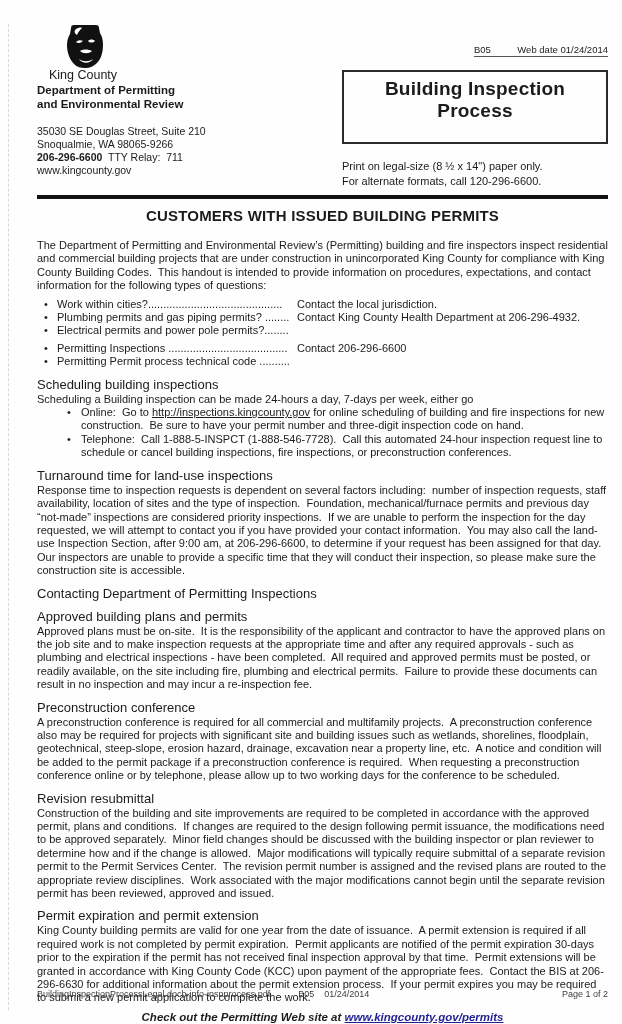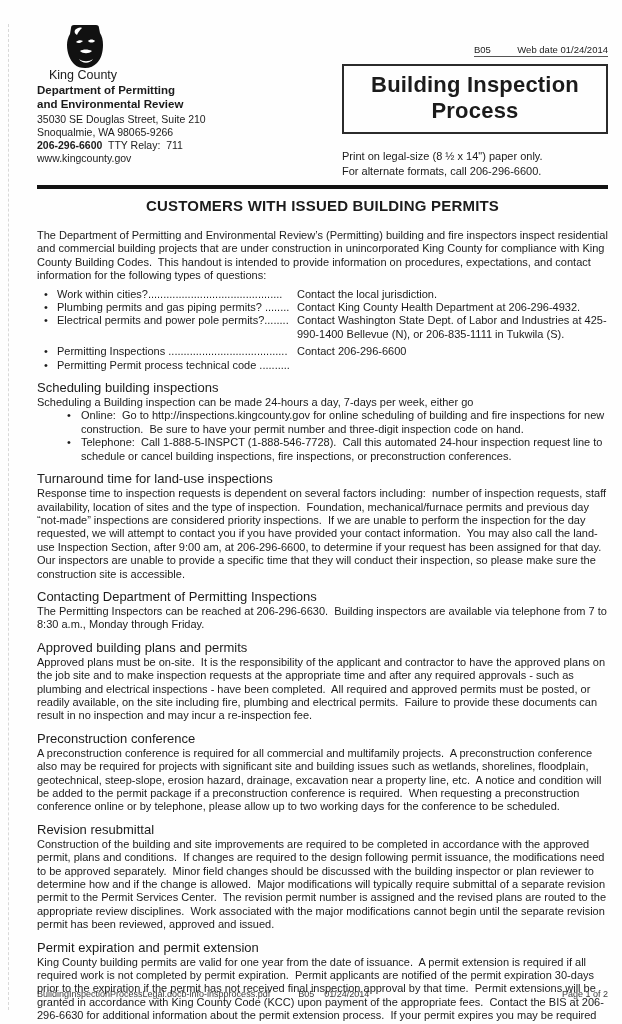--- a/index.html
+++ b/index.html
@@ -11,45 +11,45 @@
   .page{position:relative;width:622px;height:1024px;background:#fefefe;}
   .scan-line{position:absolute;left:8px;top:24px;bottom:14px;border-left:1px dashed #c9c9c9;opacity:.7;}
   .content{position:absolute;left:37px;top:24px;width:571px;}
 
   
   .header{display:flex;justify-content:space-between;align-items:flex-start;}
   .h-left{width:252px;font-size:10.5px;line-height:13px;}
   .logo{margin-left:28px;margin-bottom:1px;display:block;}
   .kc-name{font-weight:normal;font-size:12.5px;margin:1px 12px 2px;}
   .dept{font-weight:bold;font-size:11.5px;line-height:13.5px;}
-  .addr{margin-top:2px;}
+  .addr{margin-top:14px;}
   .phone-line .ph{font-weight:bold;}
   .h-right{width:266px;padding-top:20px;}
   .webdate{display:flex;justify-content:space-between;width:134px;margin-left:auto;
            font-size:9.5px;color:#222;border-bottom:1px solid #555;padding-bottom:1px;}
-  .title-box{border:2px solid #2b2b2b;margin-top:7px;padding:6px 4px 8px;
-             text-align:center;font-size:22px;font-weight:bold;letter-spacing:.2px;}
+  .title-box{border:2px solid #2b2b2b;margin-top:13px;padding:6px 4px 20px;
+             text-align:center;font-size:19px;font-weight:bold;letter-spacing:.2px;}
   .print-note{text-align:left;font-size:11px;line-height:14.5px;margin-top:15px;}
   .rule{height:4px;background:#121212;margin-top:7px;}
 
   
   .h1{font-size:15px;font-weight:bold;text-align:center;margin:8px 0 15px;letter-spacing:.2px;}
   .body-text{font-size:11px;line-height:13.4px;white-space:pre-wrap;margin:0;}
   .contact-list{margin:5px 0 0;}
   .c-row{display:flex;font-size:11px;line-height:13.4px;}
   .c-bullet{flex:0 0 13px;padding-left:7px;box-sizing:content-box;}
   .c-q{flex:0 0 240px;white-space:nowrap;overflow:hidden;}
   .c-a{flex:1;}
   .c-gap{margin-top:4px;}
   .h2{font-size:13px;font-weight:normal;margin:8px 0 1px;}
   .sched-list{margin:0;}
   .s-row{display:flex;font-size:11px;line-height:13.4px;}
   .s-bullet{flex:0 0 14px;padding-left:30px;box-sizing:content-box;}
   .s-text{flex:1;white-space:pre-wrap;}
-  .link-dark{color:inherit;cursor:pointer;}
+  .link-dark{text-decoration:underline;color:inherit;cursor:pointer;}
   .closing{text-align:center;font-size:11.5px;font-weight:bold;font-style:italic;margin-top:6px;}
   .link-blue{color:#1f1f93;text-decoration:underline;cursor:pointer;}
 
   
   .footer{position:absolute;left:37px;right:14px;bottom:25px;display:flex;
           font-size:9px;color:#3d3d3d;align-items:baseline;}
   .footer .f1{}
   .footer .f2{margin-right:28px;}
   .footer .f3{margin-right:10px;}
   .footer .spacer{flex:1;}
@@ -80,21 +80,21 @@
         <div>www.kingcounty.gov</div>
       </div>
       <div class="h-right">
         <div class="webdate">
           <span>B05</span>
           <span>Web date 01/24/2014</span>
         </div>
         <div class="title-box">Building Inspection Process</div>
         <div class="print-note">
           <div>Print on legal-size (8 ½ x 14") paper only.</div>
-          <div>For alternate formats, call 206-296-6600.</div>
+          <div>For alternate formats, call 120-296-6600.</div>
         </div>
       </div>
     </div>
     <div class="rule"></div>
 
     <div class="h1">CUSTOMERS WITH ISSUED BUILDING PERMITS</div>
     <p class="body-text">The Department of Permitting and Environmental Review’s (Permitting) building and fire inspectors inspect residential and commercial building projects that are under construction in unincorporated King County for compliance with King County Building Codes.  This handout is intended to provide information on procedures, expectations, and contact information for the following types of questions:</p>
 
     <div class="contact-list">
       <div class="c-row">
@@ -103,21 +103,20 @@
         <span class="c-a">Contact the local jurisdiction.</span>
       </div>
       <div class="c-row">
         <span class="c-bullet">•</span>
         <span class="c-q">Plumbing permits and gas piping permits? ........</span>
         <span class="c-a">Contact King County Health Department at 206-296-4932.</span>
       </div>
       <div class="c-row">
         <span class="c-bullet">•</span>
         <span class="c-q">Electrical permits and power pole permits?........</span>
-        <span class="c-a">Contact Washington State Dept. of Labor and Industries at 425-990-1400 Bellevue (N), or 206-835-1111 in Tukwila (S).</span>
       </div>
       <div class="c-row c-gap">
         <span class="c-bullet">•</span>
         <span class="c-q">Permitting Inspections .......................................</span>
         <span class="c-a">Contact 206-296-6600</span>
       </div>
       <div class="c-row">
         <span class="c-bullet">•</span>
         <span class="c-q">Permitting Permit process technical code ..........</span>
       </div>
@@ -133,21 +132,20 @@
       <div class="s-row">
         <span class="s-bullet">•</span>
         <span class="s-text">Telephone:  Call 1-888-5-INSPCT (1-888-546-7728).  Call this automated 24-hour inspection request line to schedule or cancel building inspections, fire inspections, or preconstruction conferences.</span>
       </div>
     </div>
 
     <div class="h2">Turnaround time for land-use inspections</div>
     <p class="body-text">Response time to inspection requests is dependent on several factors including:  number of inspection requests, staff availability, location of sites and the type of inspection.  Foundation, mechanical/furnace permits and previous day “not-made” inspections are considered priority inspections.  If we are unable to perform the inspection for the day requested, we will attempt to contact you if you have provided your contact information.  You may also call the land-use Inspection Section, after 9:00 am, at 206-296-6600, to determine if your request has been assigned for that day.  Our inspectors are unable to provide a specific time that they will conduct their inspection, so please make sure the construction site is accessible.</p>
 
     <div class="h2">Contacting Department of Permitting Inspections</div>
-    <p class="body-text">The Permitting Inspectors can be reached at 206-296-6630.  Building inspectors are available via telephone from 7 to 8:30 a.m., Monday through Friday.</p>
 
     <div class="h2">Approved building plans and permits</div>
     <p class="body-text">Approved plans must be on-site.  It is the responsibility of the applicant and contractor to have the approved plans on the job site and to make inspection requests at the appropriate time and after any required approvals - such as plumbing and electrical inspections - have been completed.  All required and approved permits must be posted, or readily available, on the site including fire, plumbing and electrical permits.  Failure to provide these documents can result in no inspection and may incur a re-inspection fee.</p>
 
     <div class="h2">Preconstruction conference</div>
     <p class="body-text">A preconstruction conference is required for all commercial and multifamily projects.  A preconstruction conference also may be required for projects with significant site and building issues such as wetlands, shorelines, floodplain, geotechnical, steep-slope, erosion hazard, drainage, excavation near a property line, etc.  A notice and condition will be added to the permit package if a preconstruction conference is required.  When requesting a preconstruction conference online or by telephone, please allow up to two working days for the conference to be scheduled.</p>
 
     <div class="h2">Revision resubmittal</div>
     <p class="body-text">Construction of the building and site improvements are required to be completed in accordance with the approved permit, plans and conditions.  If changes are required to the design following permit issuance, the modifications need to be approved separately.  Minor field changes should be discussed with the building inspector or plan reviewer to determine how and if the change is allowed.  Major modifications will typically require submittal of a separate revision permit to the Permit Services Center.  The revision permit number is assigned and the revised plans are routed to the appropriate review disciplines.  Work associated with the major modifications cannot begin until the separate revision permit has been reviewed, approved and issued.</p>
 

